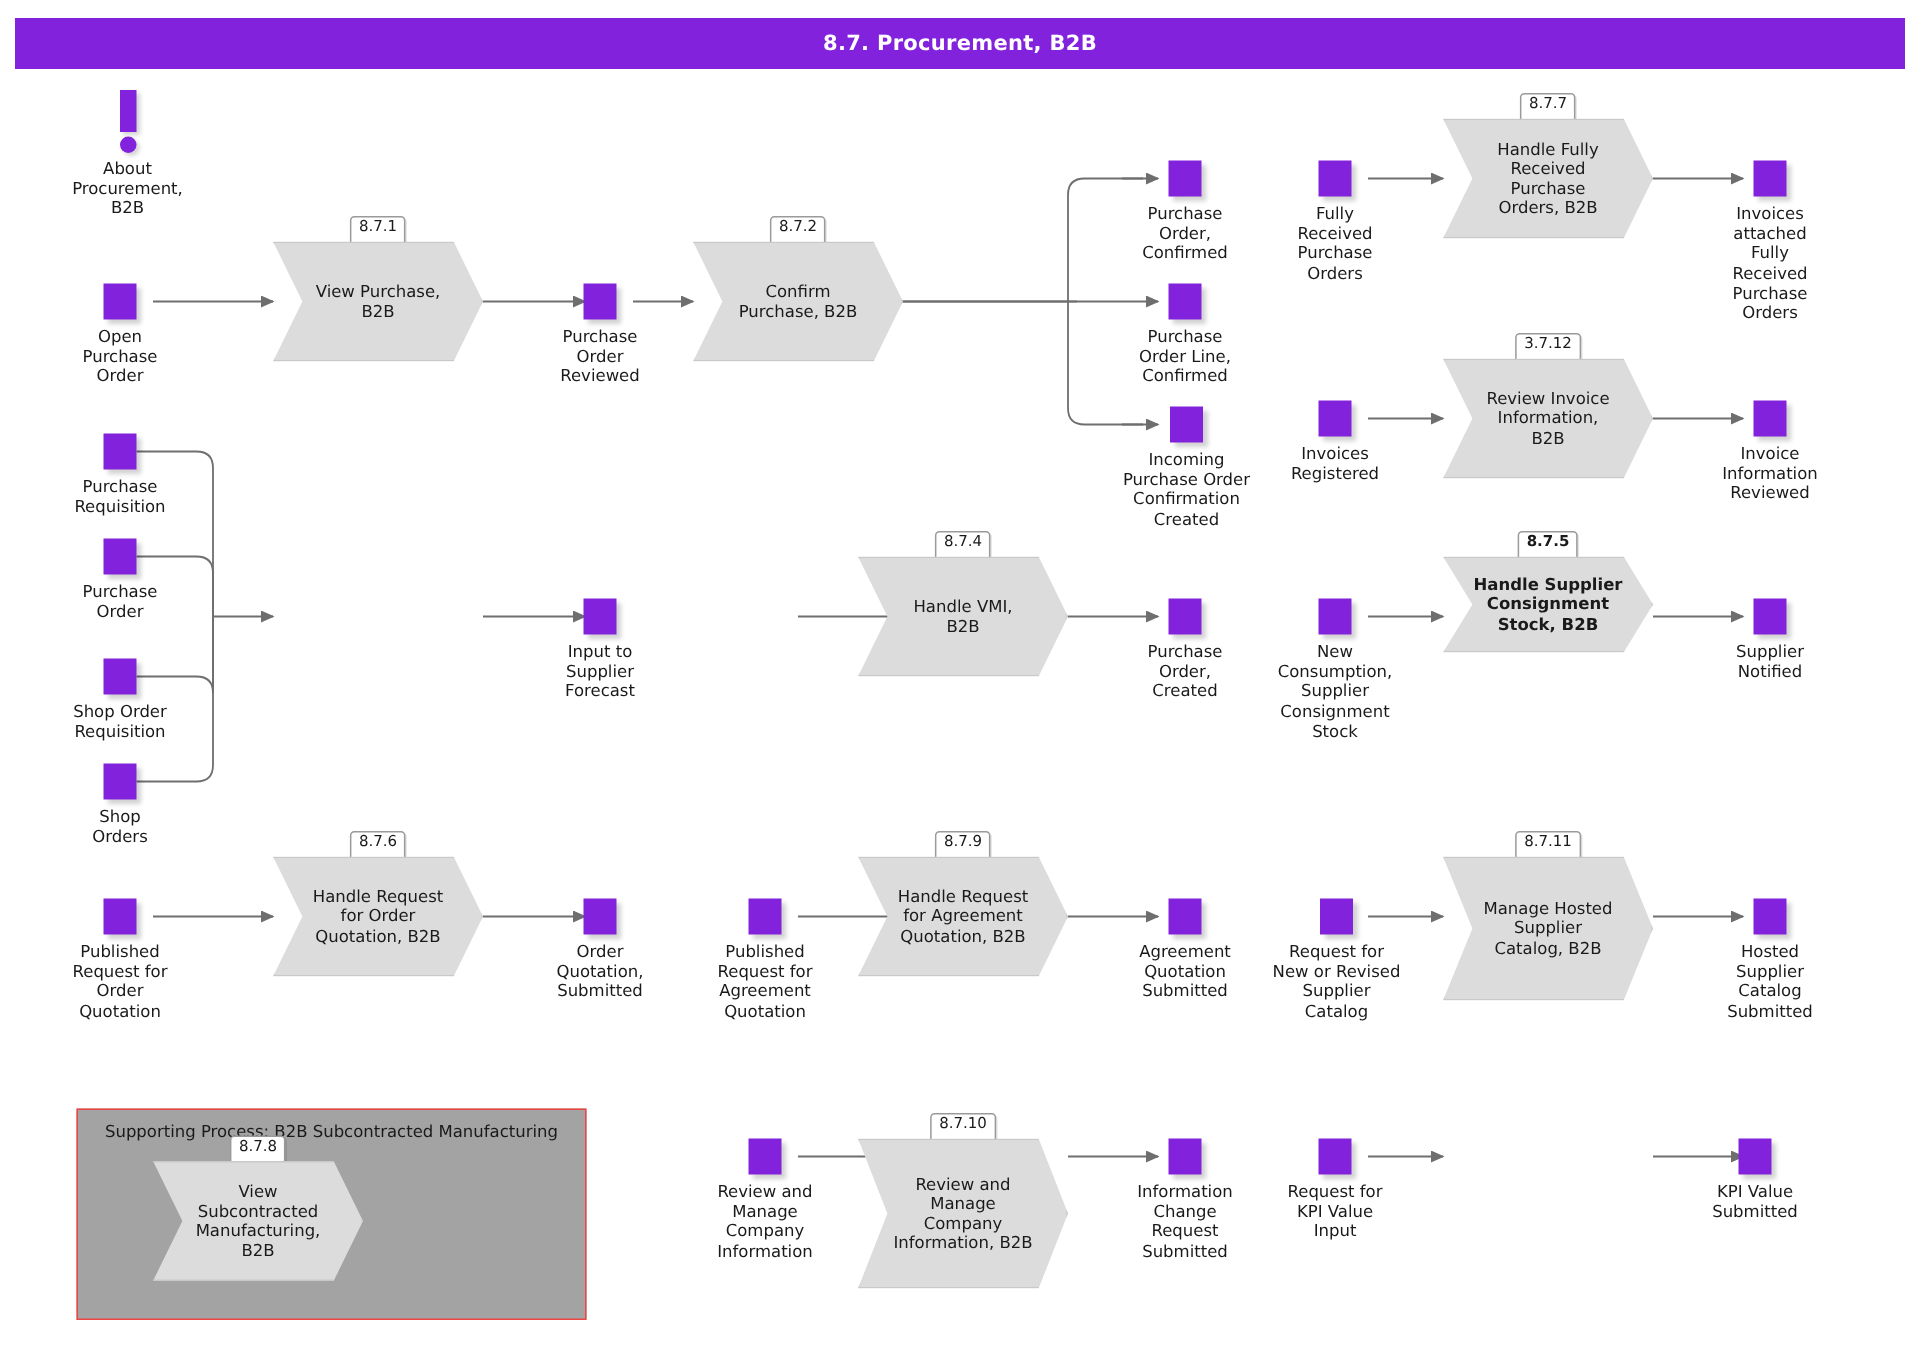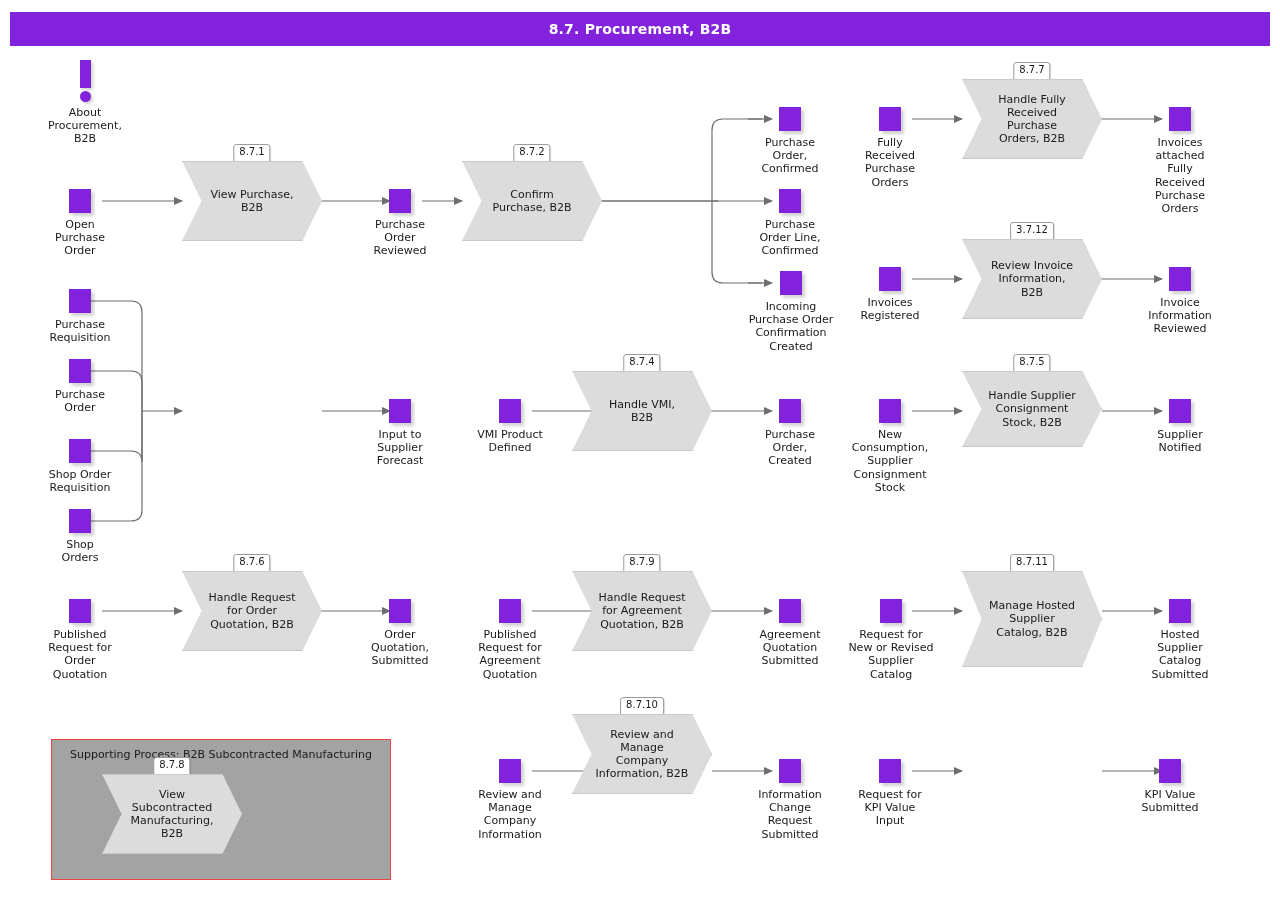--- a/index.html
+++ b/index.html
@@ -290,25 +290,20 @@
   </div>
 
 
   <div class="node" style="left:350px;top:399px;">
     <div class="sq"></div>
     <div class="lbl">Input to
 Supplier
 Forecast</div>
   </div>
 
-  <div class="node" style="left:460px;top:399px;">
-    <div class="sq"></div>
-    <div class="lbl">VMI Product
-Defined</div>
-  </div>
 
   <div class="act" style="left:572px;top:371px;width:140px;height:80px;">
     <div class="badge">8.7.4</div>
     <div class="shadow"></div>
     <div class="chev">
       <div class="txt">Handle VMI,
 B2B</div>
     </div>
   </div>
 
@@ -321,21 +316,21 @@
 
   <div class="node" style="left:840px;top:399px;">
     <div class="sq"></div>
     <div class="lbl">New
 Consumption,
 Supplier
 Consignment
 Stock</div>
   </div>
 
-  <div class="act" style="left:962px;top:371px;width:140px;height:76px;">
+  <div class="act" style="left:962px;top:371px;width:140px;height:64px;font-weight:bold;">
     <div class="badge">8.7.5</div>
     <div class="shadow"></div>
     <div class="chev">
       <div class="txt">Handle Supplier
 Consignment
 Stock, B2B</div>
     </div>
   </div>
 
   <div class="node" style="left:1130px;top:399px;">
@@ -421,21 +416,21 @@
   </div>
 
   <div class="node" style="left:460px;top:759px;">
     <div class="sq"></div>
     <div class="lbl">Review and
 Manage
 Company
 Information</div>
   </div>
 
-  <div class="act" style="left:572px;top:714px;width:140px;height:80px;">
+  <div class="act" style="left:572px;top:759px;width:140px;height:100px;">
     <div class="badge">8.7.10</div>
     <div class="shadow"></div>
     <div class="chev">
       <div class="txt">Review and
 Manage
 Company
 Information, B2B</div>
     </div>
   </div>
 

